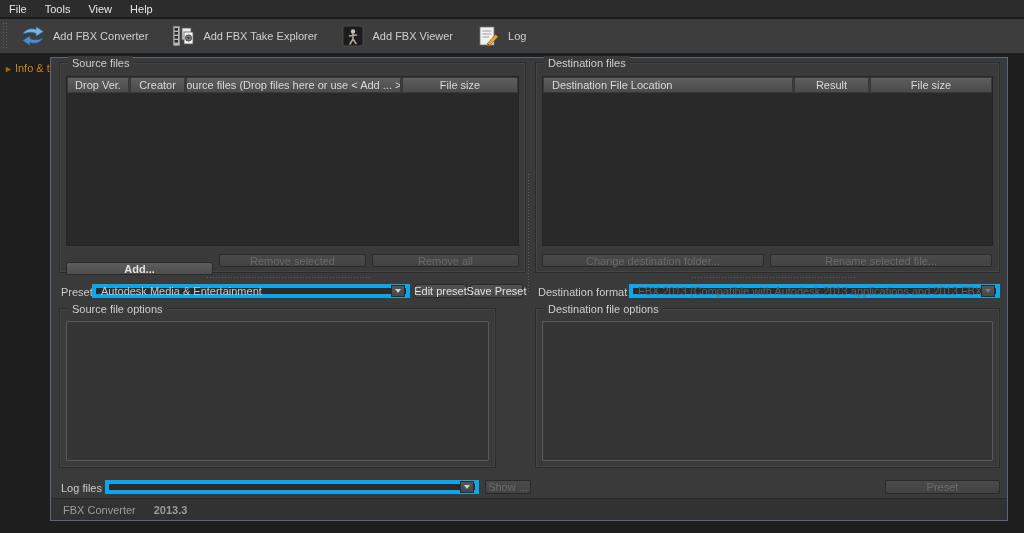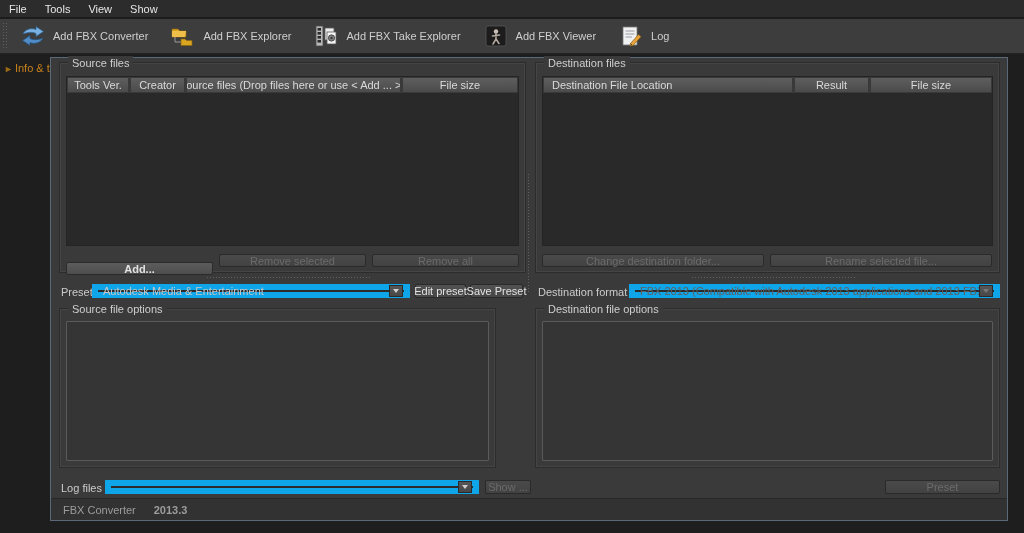--- a/index.html
+++ b/index.html
@@ -47,21 +47,21 @@
   .ftable .tbody { position:absolute; left:0; right:0; top:17px; bottom:0; background:#292929; }
 
   
   .btn { display:flex; align-items:center; justify-content:center; height:13px;
          background:linear-gradient(#525252,#464646); border:1px solid #2a2a2a;
          border-radius:2px; color:#e2e2e2; cursor:default; white-space:nowrap; }
   .btn.primary { background:linear-gradient(#5d5d5d,#4d4d4d); font-weight:bold;margin-top:8px; }
   .btn.disabled { background:linear-gradient(#4a4a4a,#424242); color:#6b6b6b; }
 
   
-  .combo { position:absolute; height:14px; background:#2b2b2b; border:6px solid #0ea5e9;
+  .combo { position:absolute; height:14px; background:#2b2b2b; border:4px solid #0ea5e9;
            display:flex; align-items:center; }
   .combo .combo-text { flex:1; padding:0 5px; color:#c8c8c8; white-space:nowrap; overflow:hidden; }
   .combo.disabled .combo-text { color:#5f5f5f; }
   .combo .combo-arrow { width:14px; height:12px; margin-right:1px;
                         background:linear-gradient(#565656,#474747); border:1px solid #2a2a2a;
                         display:flex; align-items:center; justify-content:center; }
   .combo .combo-arrow::after { content:""; border-left:3px solid transparent;
                         border-right:3px solid transparent; border-top:4px solid #cfcfcf; }
   .combo.disabled .combo-arrow::after { border-top-color:#777; }
 
@@ -87,47 +87,36 @@
 </style>
 </head>
 <body>
 
 <div class="stage">
 
   <div class="menubar">
     <span class="menu-item">File</span>
     <span class="menu-item">Tools</span>
     <span class="menu-item">View</span>
-    <span class="menu-item">Show</span>
+    <span class="menu-item">Help</span>
   </div>
 
   <div class="toolbar">
     <div class="toolbar-grip"></div>
 
     <div class="tool-item">
       <span class="tool-icon">
         <svg viewBox="0 0 26 24" width="26" height="24">
           <path d="M3 10 C5 5, 12 3.5, 16 5.5 L16 2.5 L23.5 7.5 L16 12.5 L16 9.5 C12 7.5, 7 8.5, 3 10 Z" fill="#79b1e2" stroke="#2e5f8a" stroke-width="0.8"></path>
           <path d="M23 14 C21 19, 14 20.5, 10 18.5 L10 21.5 L2.5 16.5 L10 11.5 L10 14.5 C14 16.5, 19 15.5, 23 14 Z" fill="#4f8cc8" stroke="#27517a" stroke-width="0.8"></path>
         </svg>
       </span>
       <span>Add FBX Converter</span>
     </div>
 
-    <div class="tool-item">
-      <span class="tool-icon">
-        <svg viewBox="0 0 26 24" width="26" height="24">
-          <path d="M2 5 L8 5 L10 7 L16 7 L16 13 L2 13 Z" fill="#d9a521" stroke="#8a6510" stroke-width="0.7"></path>
-          <path d="M2 7 L16 7 L15 13 L2 13 Z" fill="#eec04a"></path>
-          <path d="M5 13 L5 18 L11 18" fill="none" stroke="#9a9a9a" stroke-width="1"></path>
-          <path d="M11 15 L15 15 L16.5 16.5 L22 16.5 L22 21.5 L11 21.5 Z" fill="#d9a521" stroke="#8a6510" stroke-width="0.7"></path>
-        </svg>
-      </span>
-      <span>Add FBX Explorer</span>
-    </div>
 
     <div class="tool-item">
       <span class="tool-icon">
         <svg viewBox="0 0 26 24" width="26" height="24">
           <rect x="3" y="2" width="7" height="20" fill="#b9b9b9" stroke="#4a4a4a" stroke-width="0.8"></rect>
           <rect x="4.5" y="4" width="3.5" height="2.6" fill="#2c2c2c"></rect>
           <rect x="4.5" y="8" width="3.5" height="2.6" fill="#2c2c2c"></rect>
           <rect x="4.5" y="12" width="3.5" height="2.6" fill="#2c2c2c"></rect>
           <rect x="4.5" y="16" width="3.5" height="2.6" fill="#2c2c2c"></rect>
           <rect x="12" y="4" width="9" height="12" fill="#ececec" stroke="#5a5a5a" stroke-width="0.8"></rect>
@@ -168,21 +157,21 @@
     <span class="tri">►</span><span>Info &amp; tip</span>
   </div>
 
   <div class="main-panel">
 
     <div class="groupbox" style="left:8px; top:4px; width:467px; height:211px;">
       <span class="group-label">Source files</span>
 
       <div class="ftable" style="left:6px; top:13px; width:453px; height:170px;">
         <div class="thead">
-          <div class="th" style="width:62px;">Tools Ver.</div>
+          <div class="th" style="width:62px;">Drop Ver.</div>
           <div class="th" style="width:55px;">Creator</div>
           <div class="th" style="width:215px;">Source files (Drop files here or use &lt; Add ... &gt; )</div>
           <div class="th" style="flex:1;">File size</div>
         </div>
         <div class="tbody"></div>
       </div>
 
       <div class="btn primary" style="position:absolute; left:6px; top:191px; width:147px;">Add...</div>
       <div class="btn disabled" style="position:absolute; left:159px; top:191px; width:147px;">Remove selected</div>
       <div class="btn disabled" style="position:absolute; left:312px; top:191px; width:147px;">Remove all</div>

